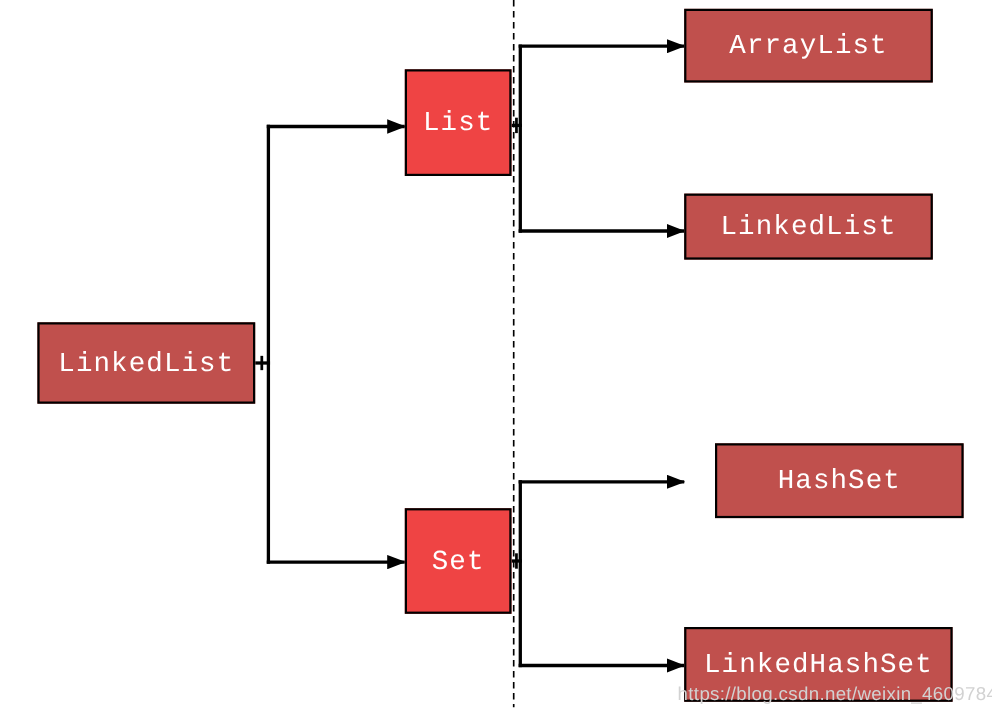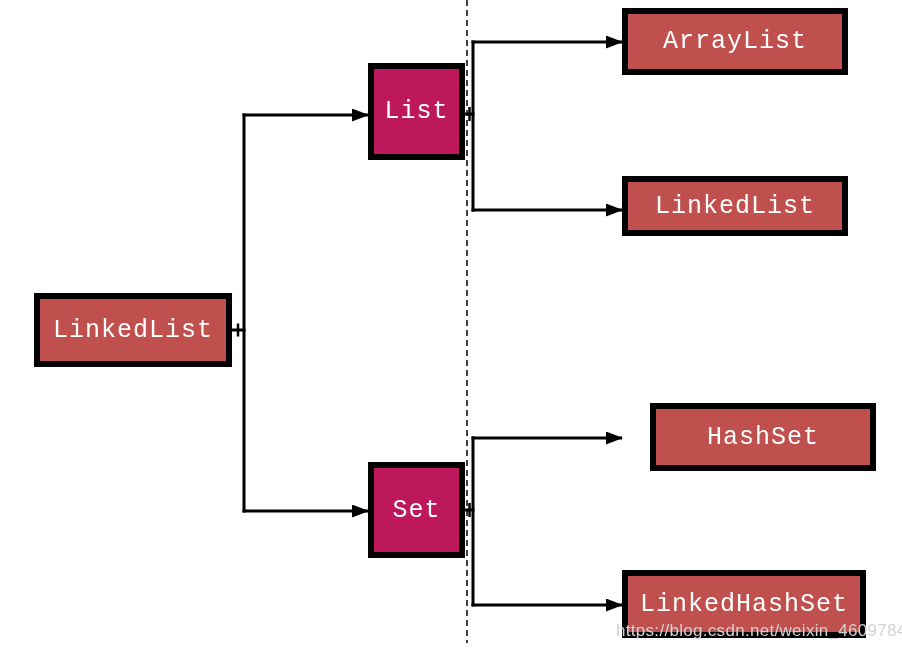--- a/index.html
+++ b/index.html
@@ -17,32 +17,32 @@
   }
   .connectors {
     position: absolute;
     left: 0;
     top: 0;
     z-index: 1;
   }
   .node {
     position: absolute;
     box-sizing: border-box;
-    border: 6px solid #000000;
+    border: 2px solid #000000;
     display: flex;
     align-items: center;
     justify-content: center;
     color: #ffffff;
     font-size: 25px;
     letter-spacing: 1px;
     z-index: 2;
     font-family: "Liberation Mono", monospace;
   }
   .node.leaf   { background: #c0504d; }
-  .node.branch { background: #be185d; }
+  .node.branch { background: #ef4444; }
 
   .node-collection    { left: 34px;  top: 293px; width: 198px; height: 74px; }
   .node-list          { left: 368px; top: 63px;  width: 97px;  height: 97px; }
   .node-set           { left: 368px; top: 462px; width: 97px;  height: 96px; }
   .node-arraylist     { left: 622px; top: 8px;   width: 226px; height: 67px; }
   .node-linkedlist    { left: 622px; top: 176px; width: 226px; height: 60px; }
   .node-hashset       { left: 622px; top: 403px; width: 226px; height: 68px; margin-left: 28px; }
   .node-linkedhashset { left: 622px; top: 570px; width: 244px; height: 68px; }
 
   .watermark {

